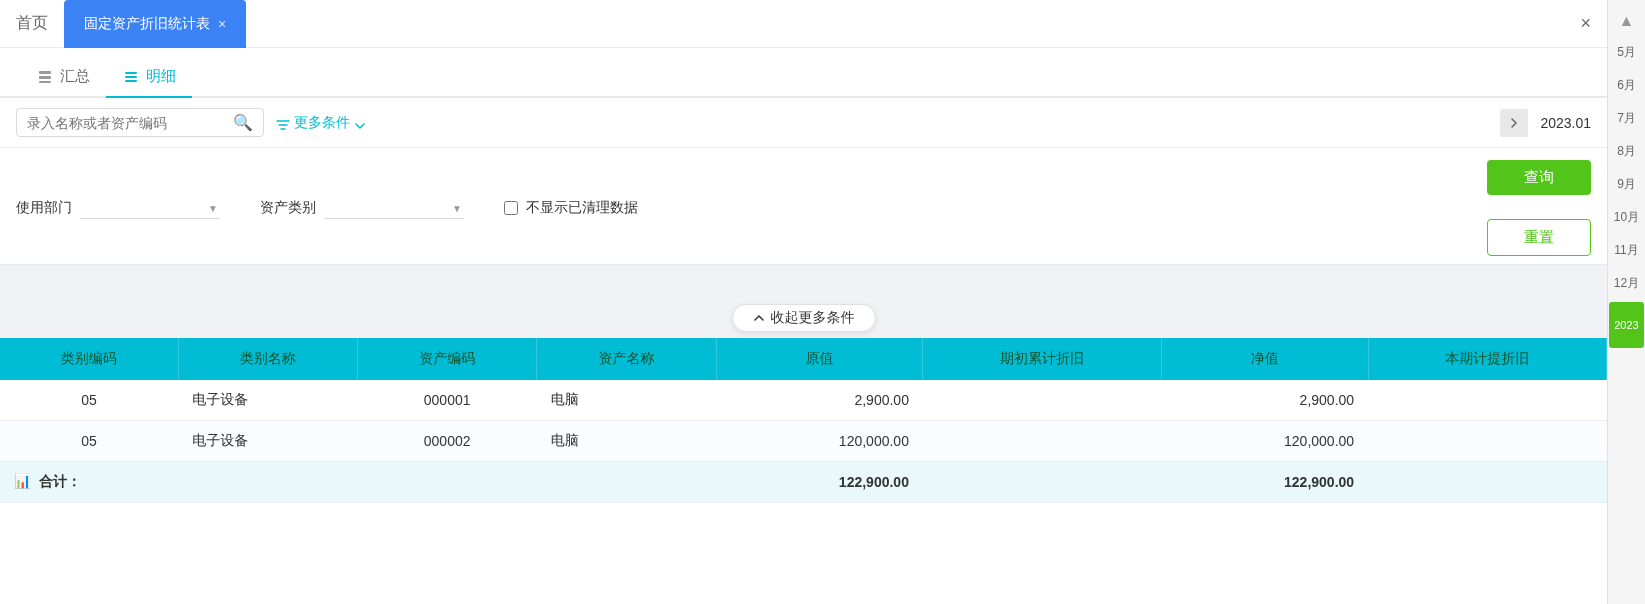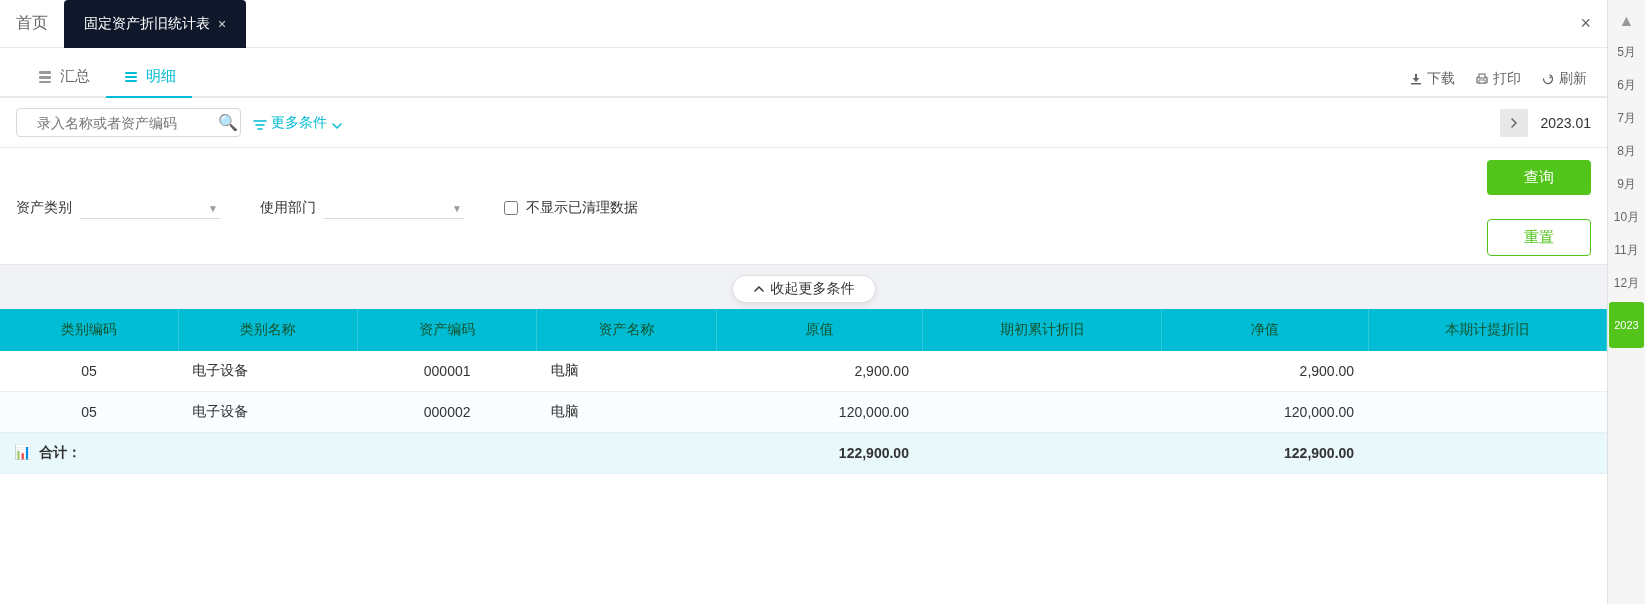--- a/index.html
+++ b/index.html
@@ -3,36 +3,36 @@
   <meta charset="utf-8">
   <style>
     * { box-sizing: border-box; margin: 0; padding: 0; font-family: 'Microsoft YaHei', 'PingFang SC', sans-serif; }
     body { background: #f0f2f5; width: 1645px; height: 604px; overflow: hidden; display: flex; flex-direction: row; }
 
     .main-content { flex: 1; display: flex; flex-direction: column; background: #f0f2f5; }
 
     
     .top-nav { display: flex; align-items: center; background: #fff; border-bottom: 1px solid #e8e8e8; height: 48px; padding: 0 16px; }
     .nav-home { color: #666; font-size: 16px; cursor: pointer; margin-right: 16px; }
-    .nav-tab-active { background: #0f172a; color: #fff; font-size: 14px; padding: 8px 20px; border-radius: 4px 4px 0 0; display: flex; align-items: center; gap: 8px; height: 48px; cursor: pointer; }
+    .nav-tab-active { background: #3b82f6; color: #fff; font-size: 14px; padding: 8px 20px; border-radius: 4px 4px 0 0; display: flex; align-items: center; gap: 8px; height: 48px; cursor: pointer; }
     .nav-tab-close { cursor: pointer; font-size: 14px; color: rgba(255,255,255,0.8); }
     .nav-spacer { flex: 1; }
     .nav-close-btn { font-size: 18px; color: #666; cursor: pointer; }
 
     
     .sub-tabs { display: flex; align-items: flex-end; background: #fff; border-bottom: 2px solid #e8e8e8; padding: 0 20px; height: 50px; position: relative; }
     .sub-tab { display: flex; align-items: center; gap: 6px; padding: 10px 16px; font-size: 15px; color: #666; cursor: pointer; border-bottom: 2px solid transparent; margin-bottom: -2px; }
     .sub-tab.active { color: #00bcd4; border-bottom: 2px solid #00bcd4; }
     .sub-tab-icon { width: 18px; height: 18px; display: inline-flex; align-items: center; justify-content: center; }
     .sub-tab-actions { margin-left: auto; display: flex; align-items: center; gap: 20px; font-size: 14px; color: #666; padding-bottom: 8px; }
     .sub-tab-action { display: flex; align-items: center; gap: 4px; cursor: pointer; }
 
     
     .search-bar { background: #fff; padding: 10px 16px; display: flex; align-items: center; gap: 12px; border-bottom: 1px solid #e8e8e8; }
-    .search-input-wrap { display: flex; align-items: center; border: 1px solid #d9d9d9; border-radius: 4px; padding: 4px 20px; width: 225px; }
+    .search-input-wrap { display: flex; align-items: center; border: 1px solid #d9d9d9; border-radius: 4px; padding: 4px 10px; width: 248px; }
     .search-input { border: none; outline: none; font-size: 14px; color: #999; width: 220px; }
     .search-icon-btn { color: #666; cursor: pointer; font-size: 16px; }
     .more-filter { display: flex; align-items: flex-end; gap: 4px; color: #00bcd4; font-size: 14px; cursor: pointer; }
     .nav-arrow-right { margin-left: auto; width: 28px; height: 28px; background: #e8e8e8; border-radius: 2px; display: flex; align-items: center; justify-content: center; cursor: pointer; color: #666; font-size: 14px; }
     .period-label { color: #333; font-size: 14px; }
 
     
     .filter-area { background: #fff; padding: 12px 16px 8px 16px; border-bottom: 1px solid #e8e8e8; }
     .filter-row { display: flex; align-items: center; gap: 40px; flex-wrap: wrap; }
     .filter-group { display: flex; align-items: center; gap: 8px; }
@@ -40,21 +40,21 @@
     .filter-select { border: none; border-bottom: 1px solid #d9d9d9; padding: 2px 20px 2px 4px; font-size: 14px; color: #333; outline: none; background: transparent; cursor: pointer; min-width: 120px; appearance: none; position: relative; }
     .filter-select-wrap { position: relative; }
     .filter-select-wrap::after { content: '▼'; font-size: 10px; color: #999; position: absolute; right: 2px; top: 50%; transform: translateY(-50%); pointer-events: none; }
     .checkbox-group { display: flex; align-items: center; gap: 8px; }
     .filter-checkbox { width: 14px; height: 14px; border: 1px solid #d9d9d9; }
     .filter-btn-group { margin-left: auto; display: flex; flex-direction: column; gap: 24px; }
     .btn-query { background: #52c41a; color: #fff; border: none; padding: 8px 36px; font-size: 15px; border-radius: 4px; cursor: pointer; min-width: 100px; }
     .btn-reset { background: #fff; color: #52c41a; border: 1px solid #52c41a; padding: 8px 36px; font-size: 15px; border-radius: 4px; cursor: pointer; min-width: 100px; }
 
     
-    .collapse-bar { display: flex; justify-content: center; padding: 10px 0 6px 0; background: #fff; }
+    .collapse-bar { display: flex; justify-content: center; padding: 10px 0 6px 0; background: #fff; margin-top: 29px; }
     .collapse-btn { display: flex; align-items: center; gap: 6px; background: #fff; border: 1px solid #e0e0e0; border-radius: 20px; padding: 4px 20px; font-size: 14px; color: #333; cursor: pointer; box-shadow: 0 2px 6px rgba(0,0,0,0.08); }
 
     
     .table-wrap { flex: 1; overflow: auto; background: #fff; }
     table { width: 100%; border-collapse: collapse; font-size: 14px; }
     thead tr { background: #00bcd4; color: #14532d; }
     thead th { padding: 12px 14px; text-align: center; font-weight: normal; border-right: 1px solid rgba(255,255,255,0.2); white-space: nowrap; }
     tbody tr { background: #fff; margin-left: 44px; }
     tbody tr:nth-child(even) { background: #f9fdff; }
     tbody td { padding: 11px 14px; text-align: center; border-bottom: 1px solid #e8f0f5; color: #333; }
@@ -97,43 +97,20 @@
     <div class="sub-tab active">
       <span class="sub-tab-icon">
         <svg width="16" height="16" viewBox="0 0 16 16">
             <rect x="2" y="3" width="12" height="2" rx="1" fill="#00bcd4"></rect>
             <rect x="2" y="7" width="12" height="2" rx="1" fill="#00bcd4"></rect>
             <rect x="2" y="11" width="12" height="2" rx="1" fill="#00bcd4"></rect>
           </svg>
       </span>
       <span>明细</span>
     </div>
-    <div class="sub-tab-actions">
-      <div class="sub-tab-action">
-        <svg width="14" height="14" viewBox="0 0 14 14" fill="none">
-            <path d="M2 11h10v1.5H2V11zm5-1L3.5 6H6V2h2v4h2.5L7 10z" fill="#666"></path>
-          </svg>
-        <span>下载</span>
-      </div>
-      <div class="sub-tab-action">
-        <svg width="14" height="14" viewBox="0 0 14 14" fill="none">
-            <rect x="2" y="5" width="10" height="6" rx="1" stroke="#666" stroke-width="1.2" fill="none"></rect>
-            <rect x="4" y="2" width="6" height="4" fill="#fff" stroke="#666" stroke-width="1"></rect>
-            <rect x="4" y="8" width="6" height="3" fill="#fff" stroke="#666" stroke-width="0.8"></rect>
-          </svg>
-        <span>打印</span>
-      </div>
-      <div class="sub-tab-action">
-        <svg width="14" height="14" viewBox="0 0 14 14" fill="none">
-            <path d="M2.5 7a4.5 4.5 0 108-2.8" stroke="#666" stroke-width="1.3" fill="none" stroke-linecap="round"></path>
-            <path d="M9 3l1.5 1.2L9 5.8" stroke="#666" stroke-width="1.3" fill="none" stroke-linecap="round"></path>
-          </svg>
-        <span>刷新</span>
-      </div>
-    </div>
   </div>
 
   <div class="search-bar">
     <div class="search-input-wrap">
       <input class="search-input" type="text" placeholder="录入名称或者资产编码" style="">
       <span class="search-icon-btn">🔍</span>
     </div>
     <div class="more-filter">
       <svg width="14" height="14" viewBox="0 0 14 14" fill="none">
           <path d="M1 3h12M3 7h8M5 11h4" stroke="#00bcd4" stroke-width="1.5" stroke-linecap="round"></path>
@@ -147,27 +124,27 @@
       <svg width="12" height="12" viewBox="0 0 12 12">
           <path d="M4 2l4 4-4 4" stroke="#666" stroke-width="1.5" fill="none" stroke-linecap="round"></path>
         </svg>
     </div>
     <span class="period-label">2023.01</span>
   </div>
 
   <div class="filter-area">
     <div class="filter-row">
       <div class="filter-group">
-        <span class="filter-label">资产类别</span>
+        <span class="filter-label">使用部门</span>
         <div class="filter-select-wrap">
           <input class="filter-select" type="text" style="width: 140px;">
         </div>
       </div>
       <div class="filter-group">
-        <span class="filter-label">使用部门</span>
+        <span class="filter-label">资产类别</span>
         <div class="filter-select-wrap">
           <input class="filter-select" type="text" style="width: 140px;">
         </div>
       </div>
       <div class="checkbox-group">
         <input type="checkbox" class="filter-checkbox" style="">
         <span class="filter-label">不显示已清理数据</span>
       </div>
       <div class="filter-btn-group">
         <button class="btn-query">查询</button>

